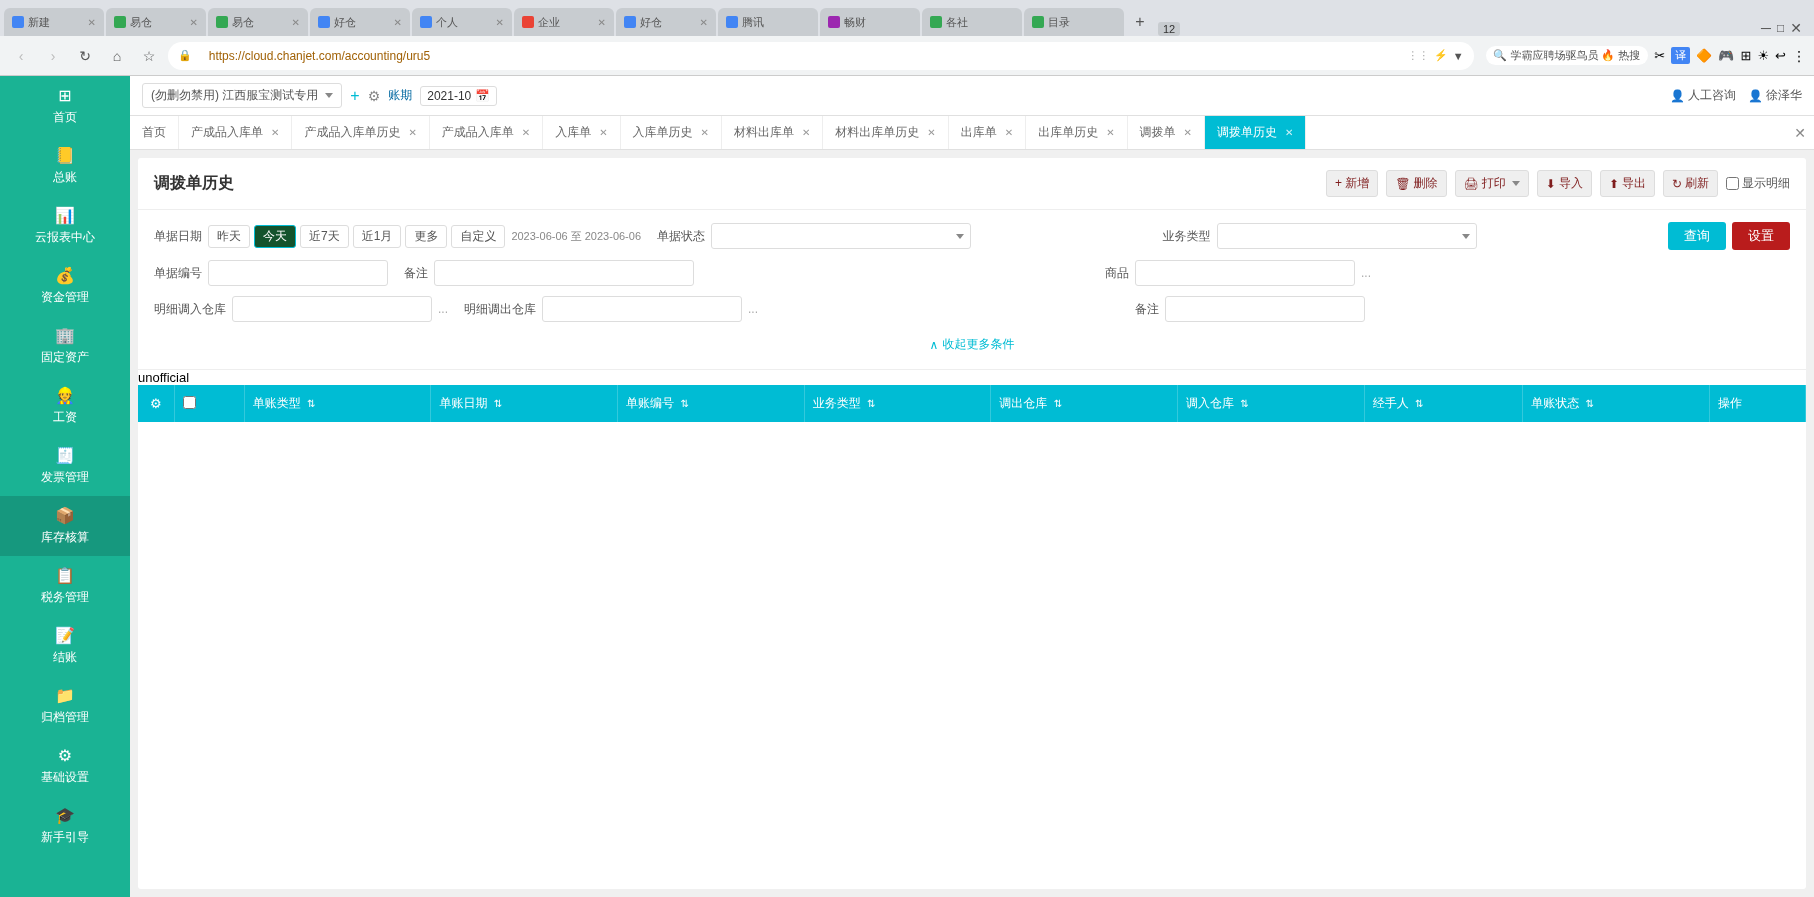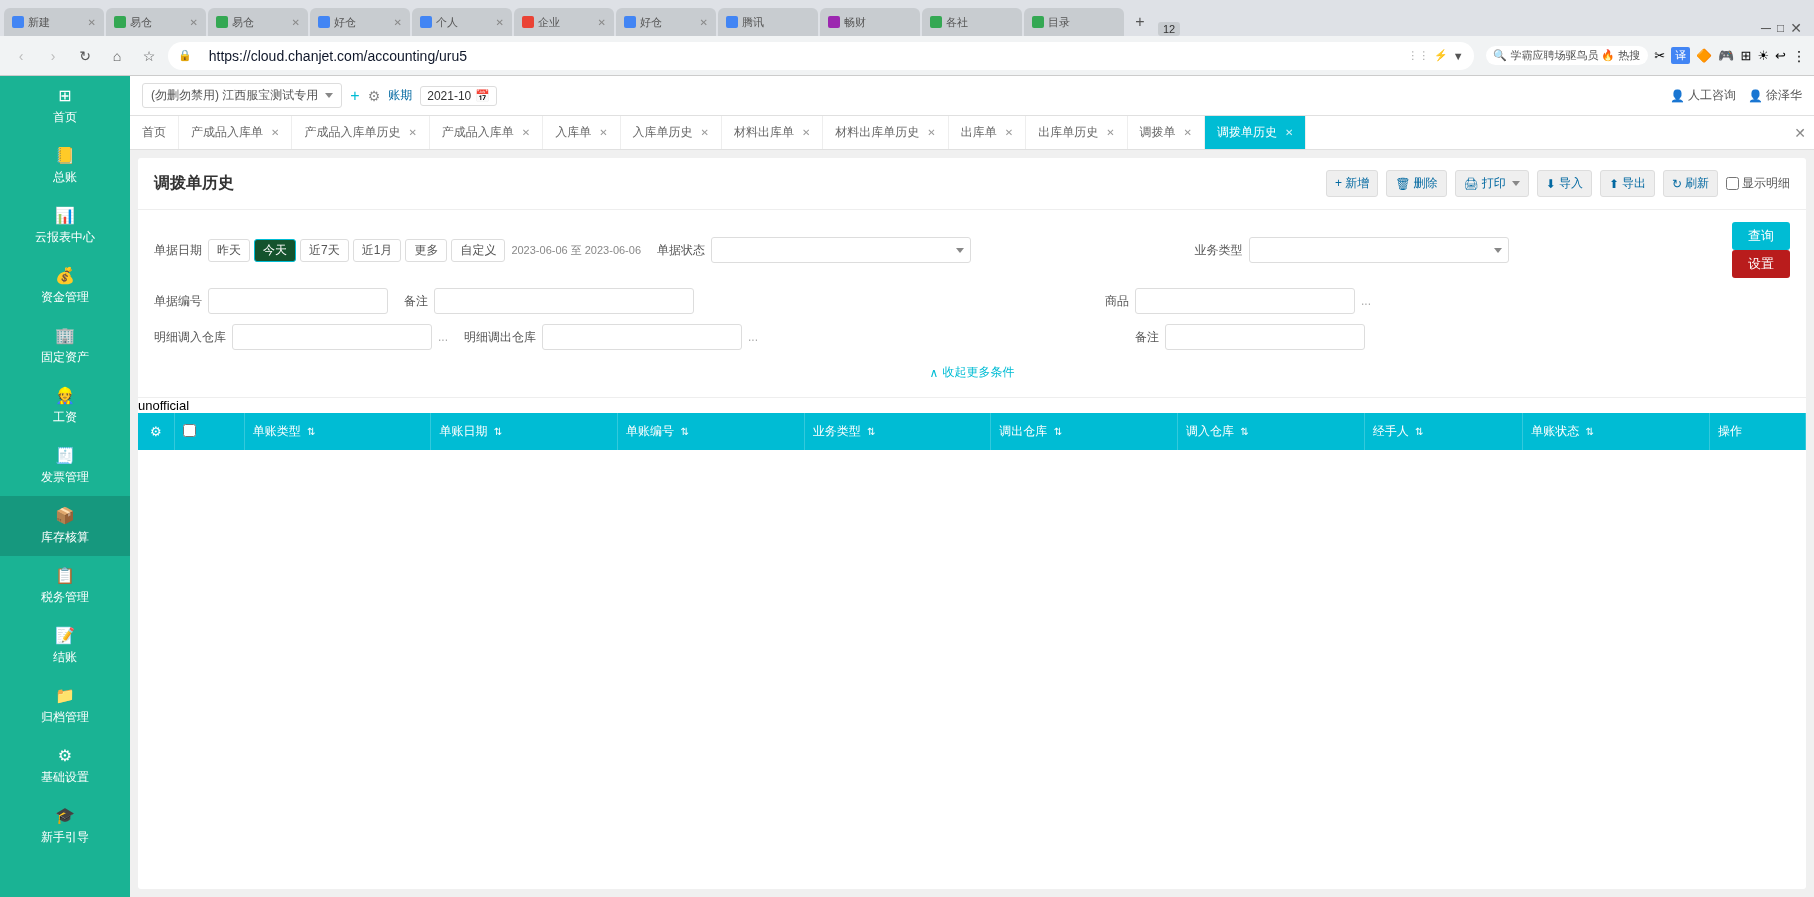--- a/index.html
+++ b/index.html
@@ -43,21 +43,21 @@
     .page-tab { display: flex; align-items: center; padding: 8px 12px; font-size: 12px; color: #666; cursor: pointer; border-right: 1px solid #eee; white-space: nowrap; gap: 4px; flex-shrink: 0; }
     .page-tab.active { background: #00bcd4; color: #fff; }
     .page-tab .tab-x { font-size: 10px; color: #999; margin-left: 4px; }
     .page-tab.active .tab-x { color: rgba(255,255,255,0.8); }
 
     
     .content-area { flex: 1; background: #fff; margin: 8px; border-radius: 3px; overflow: hidden; display: flex; flex-direction: column; }
     .content-header { display: flex; align-items: center; justify-content: space-between; padding: 12px 16px; border-bottom: 1px solid #eee; }
     .content-title { font-size: 16px; font-weight: bold; color: #333; }
     .content-actions { display: flex; align-items: center; gap: 8px; }
-    .action-btn { display: flex; align-items: center; gap: 3px; font-size: 12px; color: #0369a1; cursor: pointer; padding: 4px 8px; border: 1px solid #ddd; border-radius: 3px; }
+    .action-btn { display: flex; align-items: center; gap: 3px; font-size: 12px; color: #7f1d1d; cursor: pointer; padding: 4px 8px; border: 1px solid #ddd; border-radius: 3px; }
     .show-label { font-size: 12px; color: #555; display: flex; align-items: center; gap: 3px; }
 
     
     .filter-area { padding: 12px 16px; border-bottom: 1px solid #eee; }
     .filter-row { display: flex; align-items: center; margin-bottom: 10px; gap: 16px; flex-wrap: wrap; }
     .filter-item { display: flex; align-items: center; gap: 6px; }
     .filter-label { font-size: 12px; color: #555; white-space: nowrap; }
     .filter-date-group { display: flex; align-items: center; gap: 4px; }
     .date-btn { padding: 2px 8px; font-size: 12px; border: 1px solid #ddd; border-radius: 3px; cursor: pointer; color: #555; background: #fff; }
     .date-btn.active { background: #14532d; color: #fff; border-color: #00bcd4; }
@@ -81,21 +81,21 @@
     .empty-state { display: flex; flex-direction: column; align-items: center; justify-content: center; padding: 60px 20px; color: #aaa; }
     .empty-icon { width: 80px; height: 80px; margin-bottom: 12px; }
     .empty-text { font-size: 13px; color: #aaa; }
 
     
     .checkbox-cell { text-align: center; }
     input[type="checkbox"] { cursor: pointer; }
 
     .chevron-down { display: inline-block; width: 0; height: 0; border-left: 4px solid transparent; border-right: 4px solid transparent; border-top: 5px solid #888; vertical-align: middle; margin-left: 3px; }
 
-    .filter-query-col { display: flex; flex-direction: column; align-items: flex-end; margin-left: auto; }
+    .filter-query-col { display: flex; gap: 6px; align-items: flex-end; margin-left: auto; }
   </style>
 </head>
 <body>
 
 <div>
   <div class="browser-tabs">
 
     <div class="browser-tab inactive">
       <span style="width:12px;height:12px;background:#4285f4;border-radius:2px;flex-shrink:0;display:inline-block"></span>
       <span>新建</span>
@@ -158,21 +158,21 @@
   </div>
 
   <div class="browser-nav">
     <button class="nav-btn disabled">‹</button>
     <button class="nav-btn disabled">›</button>
     <button class="nav-btn">↻</button>
     <button class="nav-btn">⌂</button>
     <button class="nav-btn">☆</button>
     <div style="display:flex;align-items:center;background:#fff;border-radius:14px;padding:0 10px;height:28px;flex:1;gap:5px;">
       <span style="font-size:11px;color:#555;">🔒</span>
-      <input class="address-bar" value="https://cloud.chanjet.com/accounting/uru5" style="border: none; outline: none; font-size: 14px; color: #0f172a; flex: 1 1 0%;">
+      <input class="address-bar" value="https://cloud.chanjet.com/accounting/uru5" style="border: none; outline: none; font-size: 12px; color: #a16207; flex: 1 1 0%;">
       <span style="font-size:11px;color:#aaa;">⋮⋮</span>
       <span style="font-size:11px;color:#555;">⚡</span>
       <span style="font-size:11px;color:#555;">▼</span>
     </div>
     <div class="nav-actions">
       <span style="font-size:11px;color:#555;background:#fff;padding:2px 8px;border-radius:10px;display:flex;align-items:center;gap:3px;">
         🔍 <span>学霸应聘场驱鸟员 🔥 热搜</span>
       </span>
       <span style="font-size:13px;cursor:pointer;">✂</span>
       <span style="font-size:11px;cursor:pointer;background:#4285f4;color:#fff;padding:1px 4px;border-radius:2px;">译</span>

